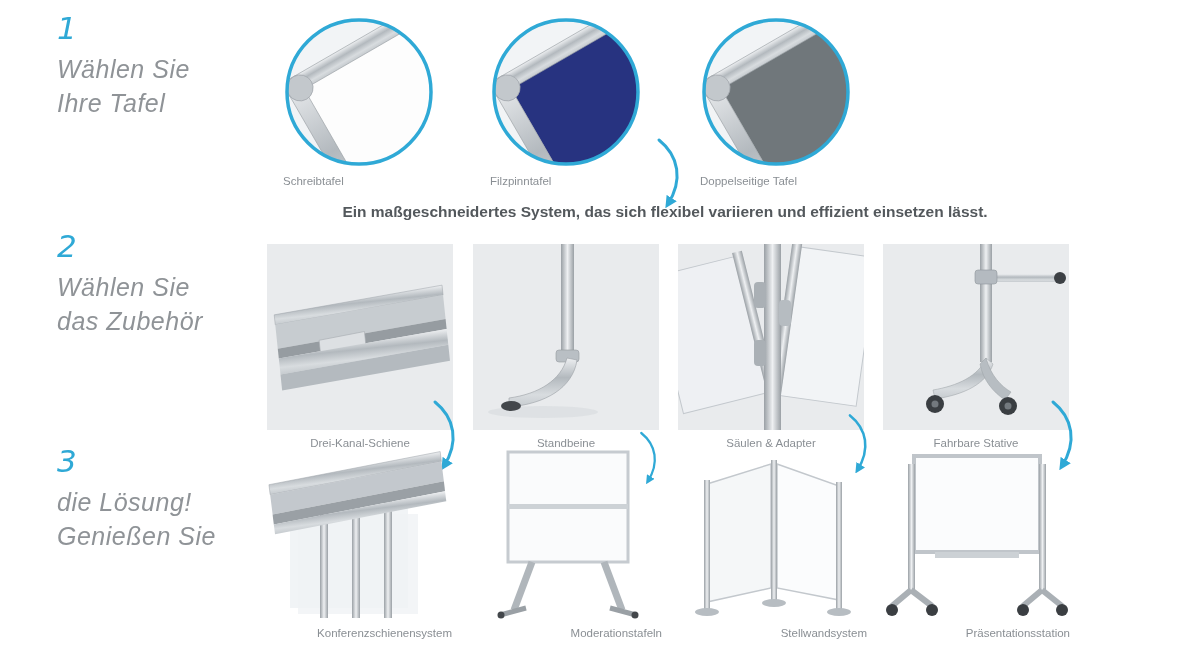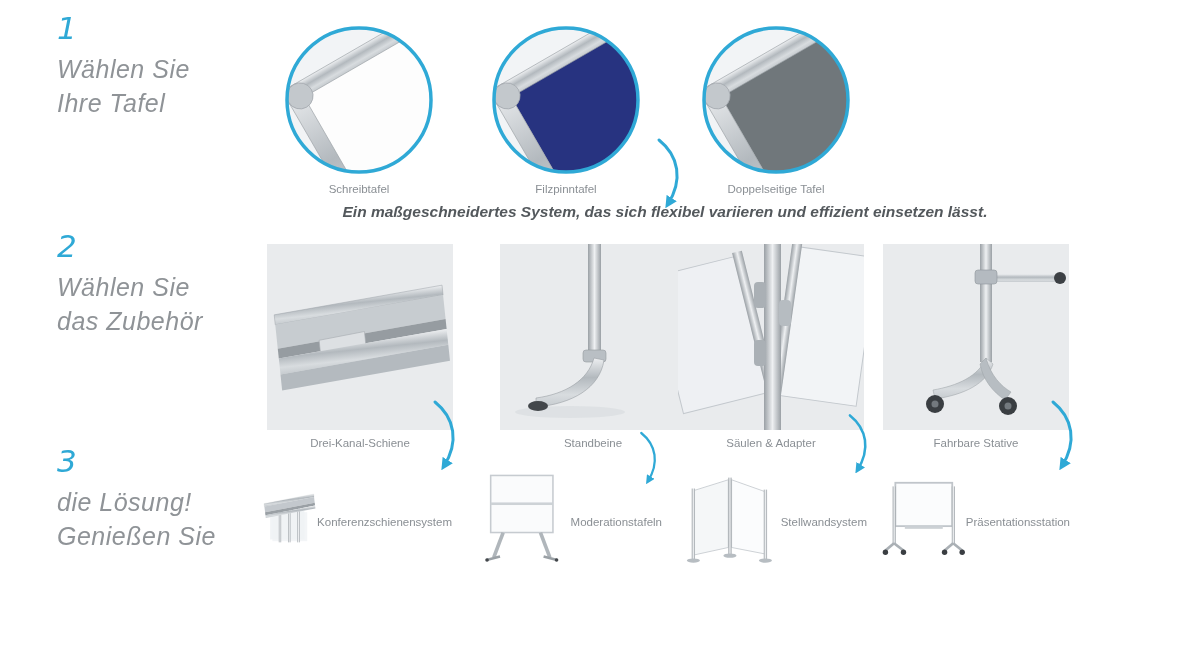--- a/index.html
+++ b/index.html
@@ -6,25 +6,25 @@
   html,body { background:#fff; }
   body { font-family:"Liberation Sans","DejaVu Sans",sans-serif; }
   .canvas { position:relative; width:1200px; height:666px; background:#fff; overflow:hidden; }
 
   .step { position:absolute; width:170px; }
   .step-number { font-family:"DejaVu Sans",sans-serif; font-style:italic; font-size:31px; color:#2FA9D6; }
   .step-label { margin-top:7px; font-family:Liberation Sans, sans-serif; font-style:italic;
                 font-size:25px; line-height:1.35; color:#8f9397; letter-spacing:0.5px; }
 
   .headline { position:absolute; left:170px; top:203px; width:990px; text-align:center;
-              font-size:15.5px; font-weight:bold; color:#53585c;font-style:italic; }
-
-  .board-item { position:absolute; top:24px; width:152px; display:flex; flex-direction:column; align-items:center; }
+              font-size:15.5px; font-weight:bold; color:#53585c; }
+
+  .board-item { position:absolute; top:16px; width:152px; display:flex; flex-direction:column; align-items:flex-start; }
   .acc-item   { position:absolute; top:232px; width:186px; display:flex; flex-direction:column; align-items:center;margin-top:12px; }
-  .sol-item   { position:absolute; top:432px; width:190px; display:flex; align-items:center; }
+  .sol-item   { position:absolute; top:448px; width:190px; display:flex; flex-direction:column; align-items:flex-end; }
   .item-label { margin-top:7px; font-size:11.5px; color:#8a8f94; text-align:center; white-space:nowrap; }
   .tile { background:#e9ebed; display:block; }
 
   .arrow { position:absolute; transform-origin:top left; }
 </style>
 </head>
 <body>
 
 <div class="canvas">
 
@@ -151,21 +151,21 @@
         <polygon points="10,72 180,60 180,84 10,96" fill="#c7ccd0"></polygon>
         <polygon points="10,96 180,84 180,94 10,106" fill="#969ca1"></polygon>
         <polygon points="52,92 98,88 98,102 52,106" fill="#dde0e3" stroke="#a6acb1" stroke-width="0.6"></polygon>
         <polygon points="10,106 180,94 180,110 10,122" fill="url(#gAlu)"></polygon>
         <polygon points="10,122 180,110 180,126 10,138" fill="#b4babf"></polygon>
       </g>
     </svg>
     <div class="item-label">Drei-Kanal-Schiene</div>
   </div>
 
-  <div class="acc-item" style="left:500px">
+  <div class="acc-item" style="left:473px">
     <svg class="tile" width="186" height="186" viewBox="0 0 186 186">
       <rect width="186" height="186" fill="#e9ebed"></rect>
       <ellipse cx="70" cy="168" rx="55" ry="6" fill="#d9dde0" opacity="0.7"></ellipse>
       <rect x="88" y="0" width="13" height="112" fill="url(#gAluH)"></rect>
       <rect x="83" y="106" width="23" height="12" rx="3" fill="#b9bfc4" stroke="#959ba0" stroke-width="0.6"></rect>
       <path d="M94 114 C 88 136, 66 150, 36 154 L 36 163 C 72 160, 100 144, 104 116 Z" fill="url(#gAlu)" stroke="#9aa0a5" stroke-width="0.6"></path>
       <ellipse cx="38" cy="162" rx="10" ry="5" fill="#43474b"></ellipse>
     </svg>
     <div class="item-label">Standbeine</div>
   </div>

